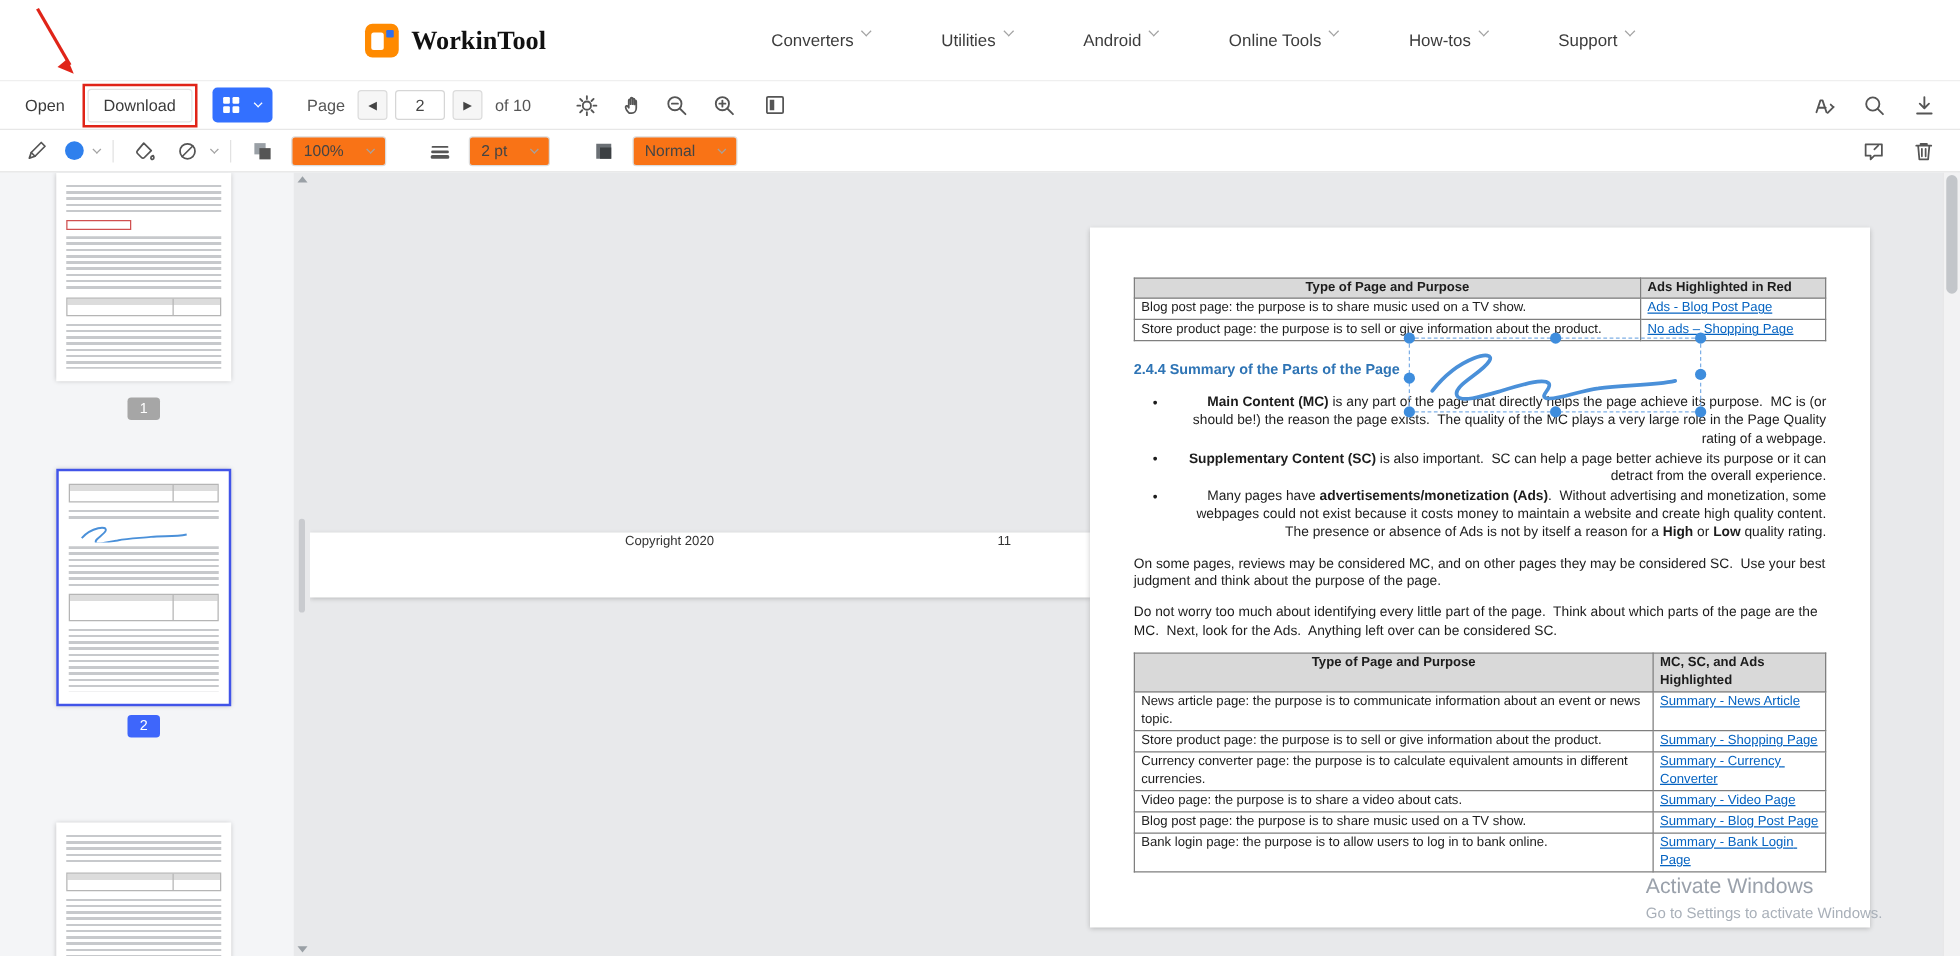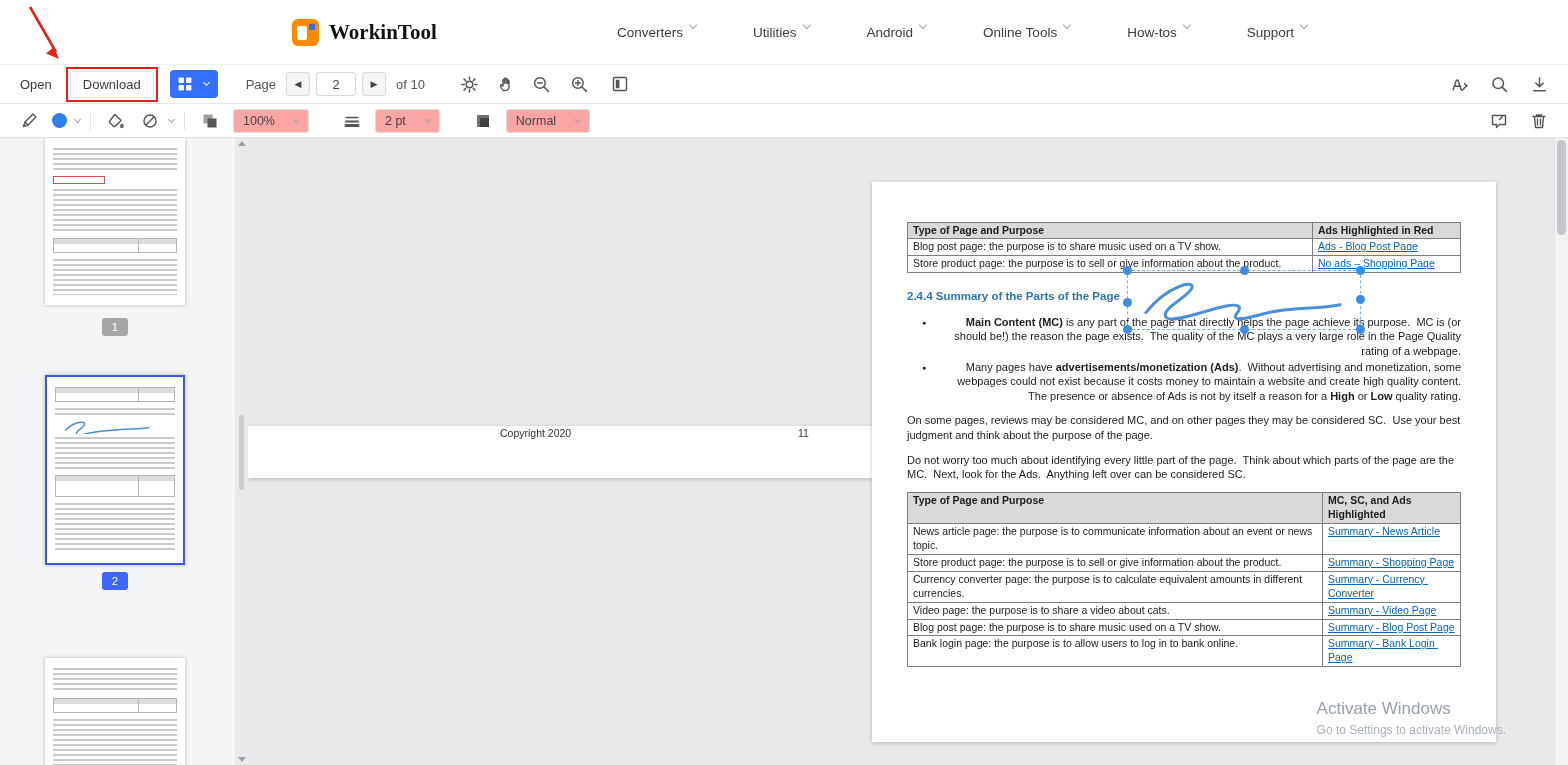--- a/index.html
+++ b/index.html
@@ -30,21 +30,21 @@
   .page-group { display:flex; align-items:center; margin-left:28px; }
   .page-label { font-size:13px; color:#555; margin-right:10px; }
   .nav-btn { width:24px; height:24px; background:#f6f6f6; border:1px solid #dcdcdc; border-radius:3px; display:flex; align-items:center; justify-content:center; font-size:9px; color:#444; cursor:pointer; }
   .page-input { width:40px; height:24px; margin:0 6px; border:1px solid #d6d6d6; border-radius:3px; text-align:center; font-size:13px; color:#444; font-family:"Liberation Sans",sans-serif; }
   .page-total { font-size:13px; color:#555; margin-left:10px; }
   .ibtn { width:30px; height:30px; display:flex; align-items:center; justify-content:center; cursor:pointer; border-radius:3px; }
   .ibtn svg { fill:none; stroke:#555; stroke-width:1.4; stroke-linecap:round; stroke-linejoin:round; }
   .right-cluster { margin-left:auto; display:flex; align-items:center; gap:10px; }
   .vsep { width:1px; height:18px; background:#e2e2e2; margin:0 10px; }
   .swatch { width:15px; height:15px; border-radius:50%; background:#2f80ed; margin-left:8px; }
-  .select { height:24px; border:1px solid #dcdcdc; border-radius:3px; background:#fca5a5; display:flex; align-items:center; padding:0 9px; font-size:12.5px; color:#444; gap:12px; cursor:pointer; margin-left:8px; }
+  .select { height:24px; border:1px solid #dcdcdc; border-radius:3px; background:#f97316; display:flex; align-items:center; padding:0 9px; font-size:12.5px; color:#444; gap:12px; cursor:pointer; margin-left:8px; }
 
   
   .content { position:absolute; top:138px; left:0; right:0; bottom:0; background:#e8e9eb; overflow:hidden; }
   .sidebar { position:absolute; left:0; top:0; bottom:0; width:235px; background:#f4f5f7; overflow:hidden; }
   .thumb { position:absolute; left:45px; width:140px; background:#fff; box-shadow:0 0 4px rgba(0,0,0,.25); padding:7px 8px; display:flex; flex-direction:column; }
   .thumb.sel { border:2px solid #4154e8; }
   .t1 { top:0; height:167px; }
   .t2 { top:237px; height:190px; }
   .t3 { top:520px; height:120px; }
   .badge { position:absolute; left:102px; width:26px; height:18px; border-radius:3px; background:#a6a6a6; color:#fff; font-size:11.5px; display:flex; align-items:center; justify-content:center; }
@@ -64,21 +64,21 @@
   .docwrap { position:absolute; left:248px; right:18px; top:0; bottom:0; display:flex; flex-direction:row; align-items:center; overflow:hidden; }
   .dpage { width:624px; background:#fff; box-shadow:0 1px 4px rgba(0,0,0,.22); flex:none; }
   .page-prev { height:52px; position:relative; }
   .pfoot-left { position:absolute; left:252px; top:1px; font-size:10.5px; color:#333; }
   .pfoot-right { position:absolute; left:550px; top:1px; font-size:10.5px; color:#333; }
   .page-main { margin-top:20px; height:560px; padding:40px 35px 0; position:relative; font-size:11px; line-height:1.33; color:#1c1c1c; }
 
   .dtable { width:100%; border-collapse:collapse; font-size:10.5px; }
   .dtable th, .dtable td { border:1px solid #7f7f7f; padding:1px 5px; vertical-align:top; text-align:left; white-space:pre-wrap; }
   .dtable th { background:#d9d9d9; font-weight:bold; }
-  .dtable .th-center { text-align:left; }
+  .dtable .th-center { text-align:center; }
   .dtable .c2 { width:148px; }
   .dlink { color:#0563c1; text-decoration:underline; cursor:pointer; }
   .doc-h { color:#2e74b5; font-weight:bold; font-size:11.5px; margin:16px 0 10px; }
   .dpar { margin:10px 0; white-space:pre-wrap; }
   .dul { margin:8px 0; padding-left:30px; list-style:none;text-align:right; }
   .dul li { position:relative; margin-bottom:1px; white-space:pre-wrap; }
   .dul li::before { content:"\25CF"; font-size:7px; position:absolute; left:-15px; top:3px; color:#1c1c1c; }
 
   .sig-box { position:absolute; left:255px; top:88px; width:234px; height:60px; border:1px dashed #7fb0e6; z-index:5; }
   .dot { position:absolute; width:9px; height:9px; border-radius:50%; background:#3e8ddd; }
@@ -369,20 +369,21 @@
         <div class="dot ml"></div>
         <div class="dot mr"></div>
         <div class="dot bl"></div>
         <div class="dot bm"></div>
         <div class="dot br"></div>
       </div>
 
 
       <ul class="dul">
         <li><b>Main Content (MC)</b><span> is any part of the page that directly helps the page achieve its purpose.  MC is (or should be!) the reason the page exists.  The quality of the MC plays a very large role in the Page Quality rating of a webpage.</span></li>
+        <li><b>Supplementary Content (SC)</b><span> is also important.  SC can help a page better achieve its purpose or it can detract from the overall experience.</span></li>
         <li><span>Many pages have </span><b>advertisements/monetization (Ads)</b><span>.  Without advertising and monetization, some webpages could not exist because it costs money to maintain a website and create high quality content.  The presence or absence of Ads is not by itself a reason for a </span><b>High</b><span> or </span><b>Low</b><span> quality rating.</span></li>
       </ul>
 
       <p class="dpar">On some pages, reviews may be considered MC, and on other pages they may be considered SC.  Use your best judgment and think about the purpose of the page.</p>
       <p class="dpar">Do not worry too much about identifying every little part of the page.  Think about which parts of the page are the MC.  Next, look for the Ads.  Anything left over can be considered SC.</p>
 
       <table class="dtable">
         <colgroup>
             <col>
             <col class="c2" style="width:138px">

